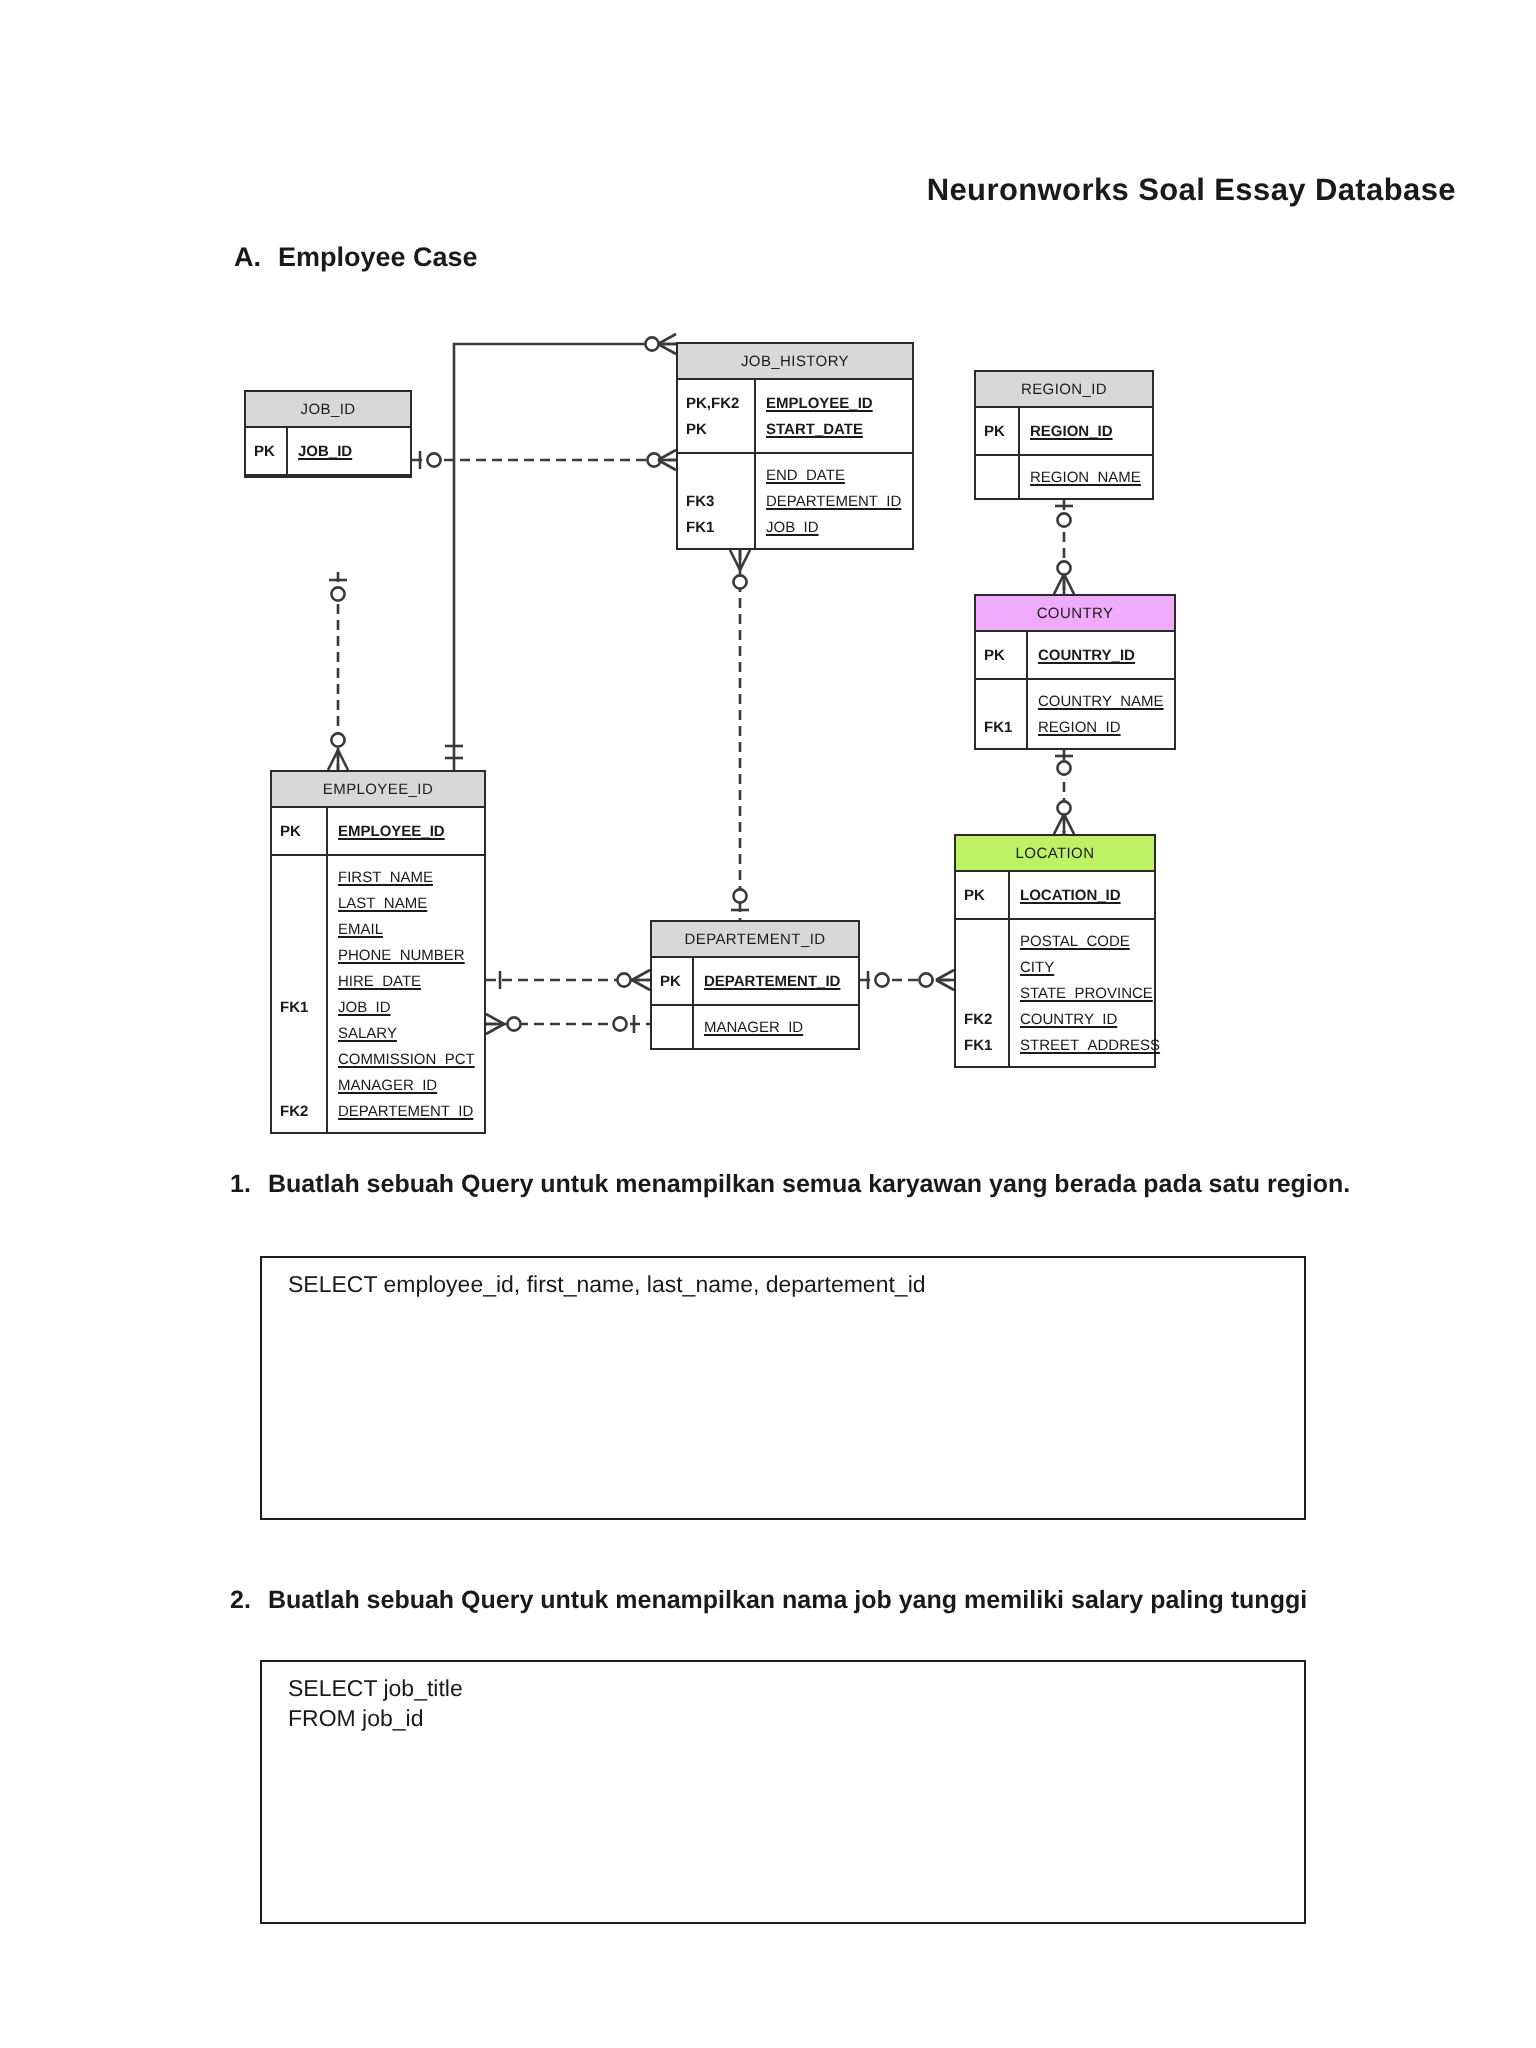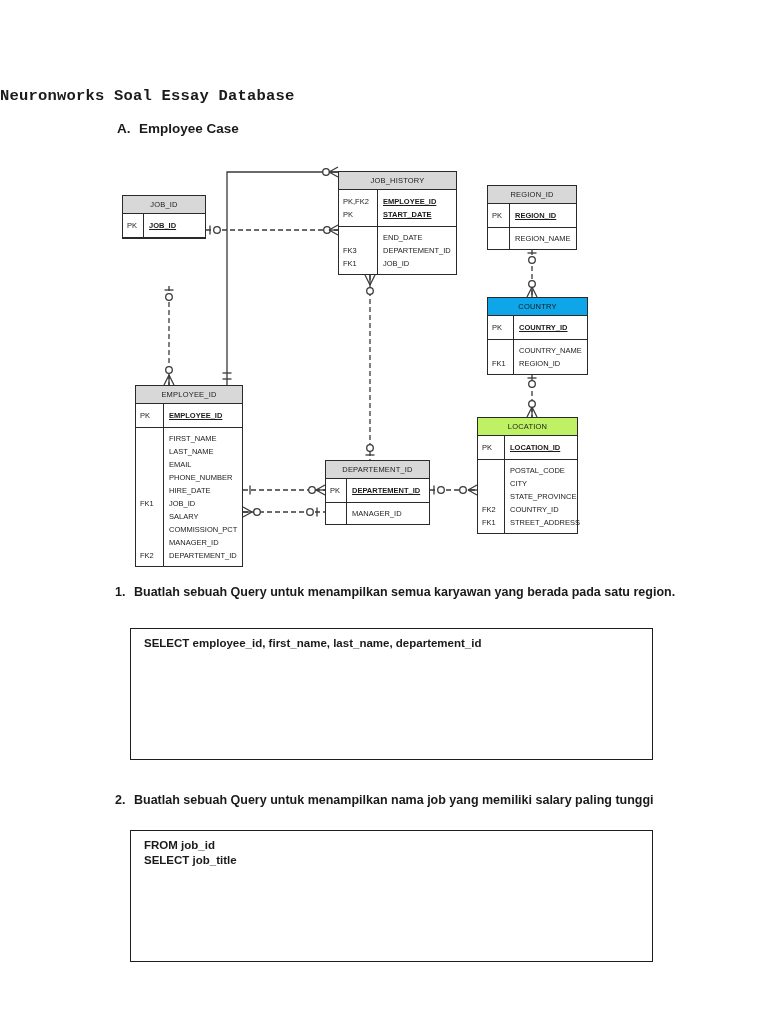--- a/index.html
+++ b/index.html
@@ -2,55 +2,55 @@
 <html><head>
 <meta charset="utf-8">
 <style>
   html,body{margin:0;padding:0;}
   body{
     width:768px;height:1024px;background:#ffffff;position:relative;
     font-family:"Liberation Sans",sans-serif;color:#1a1a1a;overflow:hidden;
   }
   
   .title{
-    position:absolute;left:0;top:87px;width:728px;text-align:left;
-    font-size:15.5px;font-weight:bold;letter-spacing:.2px;font-family:Liberation Mono, monospace;
+    position:absolute;left:0;top:87px;width:728px;text-align:right;
+    font-size:15.5px;font-weight:bold;letter-spacing:.2px;
   }
   .section-heading{
     position:absolute;left:117px;top:121px;font-size:13.5px;font-weight:bold;
     display:flex;
   }
   .section-heading .letter{width:22px;}
   
   .etable{
     position:absolute;box-sizing:border-box;background:#fff;
     border:1.2px solid #2a2a2a;font-size:7.5px;line-height:13px;z-index:2;
   }
   .etable .hd{
     background:#d8d8d8;border-bottom:1.2px solid #2a2a2a;height:17px;
     line-height:17px;text-align:center;letter-spacing:.2px;
   }
   .etable .sec{position:relative;padding:5px 0;}
   .etable .sec.pk{border-bottom:1.2px solid #2a2a2a;}
   .etable .sec.attrs{padding:4px 0;}
   .etable .row{display:flex;align-items:flex-start;}
-  .etable .kcell{flex-shrink:0;box-sizing:border-box;padding-left:4px;font-weight:normal;}
-  .etable .vcell{padding-left:6px;white-space:nowrap;}
+  .etable .kcell{flex-shrink:0;box-sizing:border-box;padding-left:4px;font-weight:bold;}
+  .etable .vcell{padding-left:6px;white-space:nowrap;text-decoration:underline;}
   .etable .vcell.u{font-weight:bold;text-decoration:underline;}
   .etable .kdiv{position:absolute;top:17px;bottom:0;width:1.2px;background:#2a2a2a;}
   
   #conns{position:absolute;left:0;top:0;z-index:5;pointer-events:none;}
   
   .q-row{position:absolute;left:115px;display:flex;font-size:12.5px;font-weight:bold;}
   .q-row .qnum{width:19px;flex-shrink:0;}
   .sql-box{
     position:absolute;left:130px;width:523px;height:132px;box-sizing:border-box;
     border:1.5px solid #1e1e1e;padding:7px 13px;
   }
-  .sql-line{font-size:11.5px;font-weight:bold;line-height:14.5px;white-space:pre;}
+  .sql-line{font-size:11.5px;font-weight:normal;line-height:14.5px;white-space:pre;}
 </style>
 </head>
 <body>
 
 <div class="title">Neuronworks Soal Essay Database</div>
 
 <div class="section-heading">
   <span class="letter">A.</span>
   <span>Employee Case</span>
 </div>
@@ -104,21 +104,21 @@
       </div>
       <div class="sec attrs">
         <div class="row">
           <span class="kcell" style="width:21px"></span>
           <span class="vcell">REGION_NAME</span>
         </div>
       </div>
       <div class="kdiv" style="left:21px"></div>
     </div>
     <div class="etable" style="left: 487px; top: 297px; width: 101px;">
-      <div class="hd" style="background:#0ea5e9">COUNTRY</div>
+      <div class="hd" style="background:#f0abfc">COUNTRY</div>
       <div class="sec pk">
         <div class="row">
           <span class="kcell" style="width:25px">PK</span>
           <span class="vcell u">COUNTRY_ID</span>
         </div>
       </div>
       <div class="sec attrs">
         <div class="row">
           <span class="kcell" style="width:25px"></span>
           <span class="vcell">COUNTRY_NAME</span>
@@ -302,15 +302,15 @@
 </div>
 <div class="sql-box" style="top:628px;" id="sqlbox0">
     <div class="sql-line">SELECT employee_id, first_name, last_name, departement_id</div>
   </div>
 
 <div class="q-row" style="top:793px;">
   <span class="qnum">2.</span>
   <span>Buatlah sebuah Query untuk menampilkan nama job yang memiliki salary paling tunggi</span>
 </div>
 <div class="sql-box" style="top:830px;" id="sqlbox1">
+    <div class="sql-line">SELECT job_title</div>
     <div class="sql-line">FROM job_id</div>
-    <div class="sql-line">SELECT job_title</div>
   </div>
 
 </body></html>

